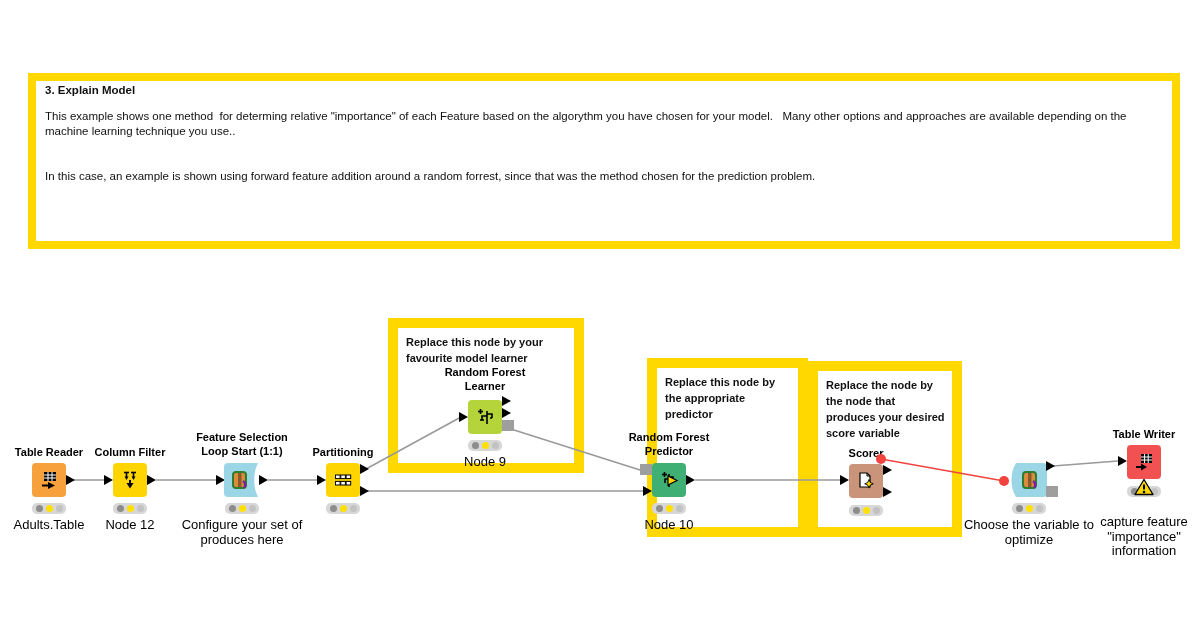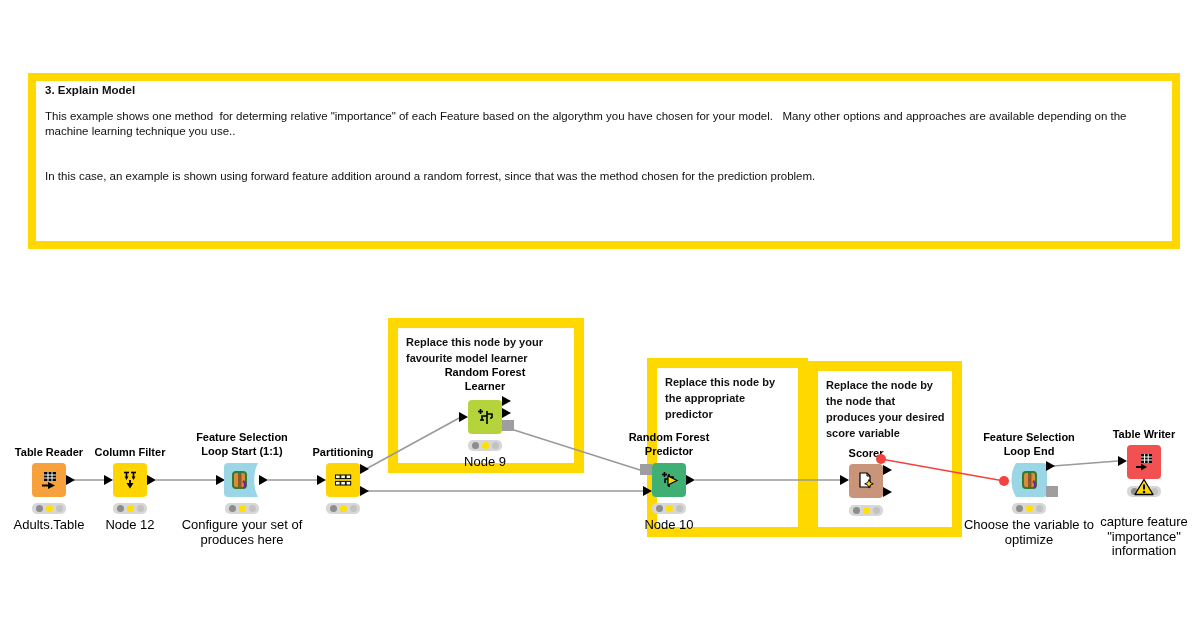--- a/index.html
+++ b/index.html
@@ -258,21 +258,20 @@
   <div class="tri" style="left:87px;top:19px;"></div>
   <div class="tri" style="left:87px;top:41px;"></div>
   <div class="lights" style="left:53px;top:59px;">
     <span class="dot off-red"></span>
       <span class="dot on-yel"></span>
       <span class="dot off-grn"></span>
   </div>
 </div>
 
 <div class="node" style="left:959px;top:430px;height:125px;">
-  <div class="ntitle" style="left:10px;width:120px;">Feature Selection Loop End</div>
   <div class="rport" style="left:40px;top:46px;"></div>
   <div class="loopbody" style="left:50px;top:33px;">
     <svg class="shape" width="38" height="34" viewBox="0 0 38 34">
       <path d="M7,0 H34 Q38,0 38,4 V30 Q38,34 34,34 H7 C1,25 1,9 7,0 Z" fill="#9ad6e6"></path>
     </svg>
     <svg class="licon" width="20" height="20" viewBox="0 0 20 20" style="margin-left:4px;">
       <rect x="3" y="2" width="13" height="16" rx="3" fill="#d98d3a" stroke="#2e7d32" stroke-width="2"></rect>
       <rect x="8" y="3" width="3.5" height="14" fill="#8a5a2b"></rect>
       <path d="M13,11 q4,3 1,7" stroke="#7b1fa2" stroke-width="2.4" fill="none"></path>
     </svg>

